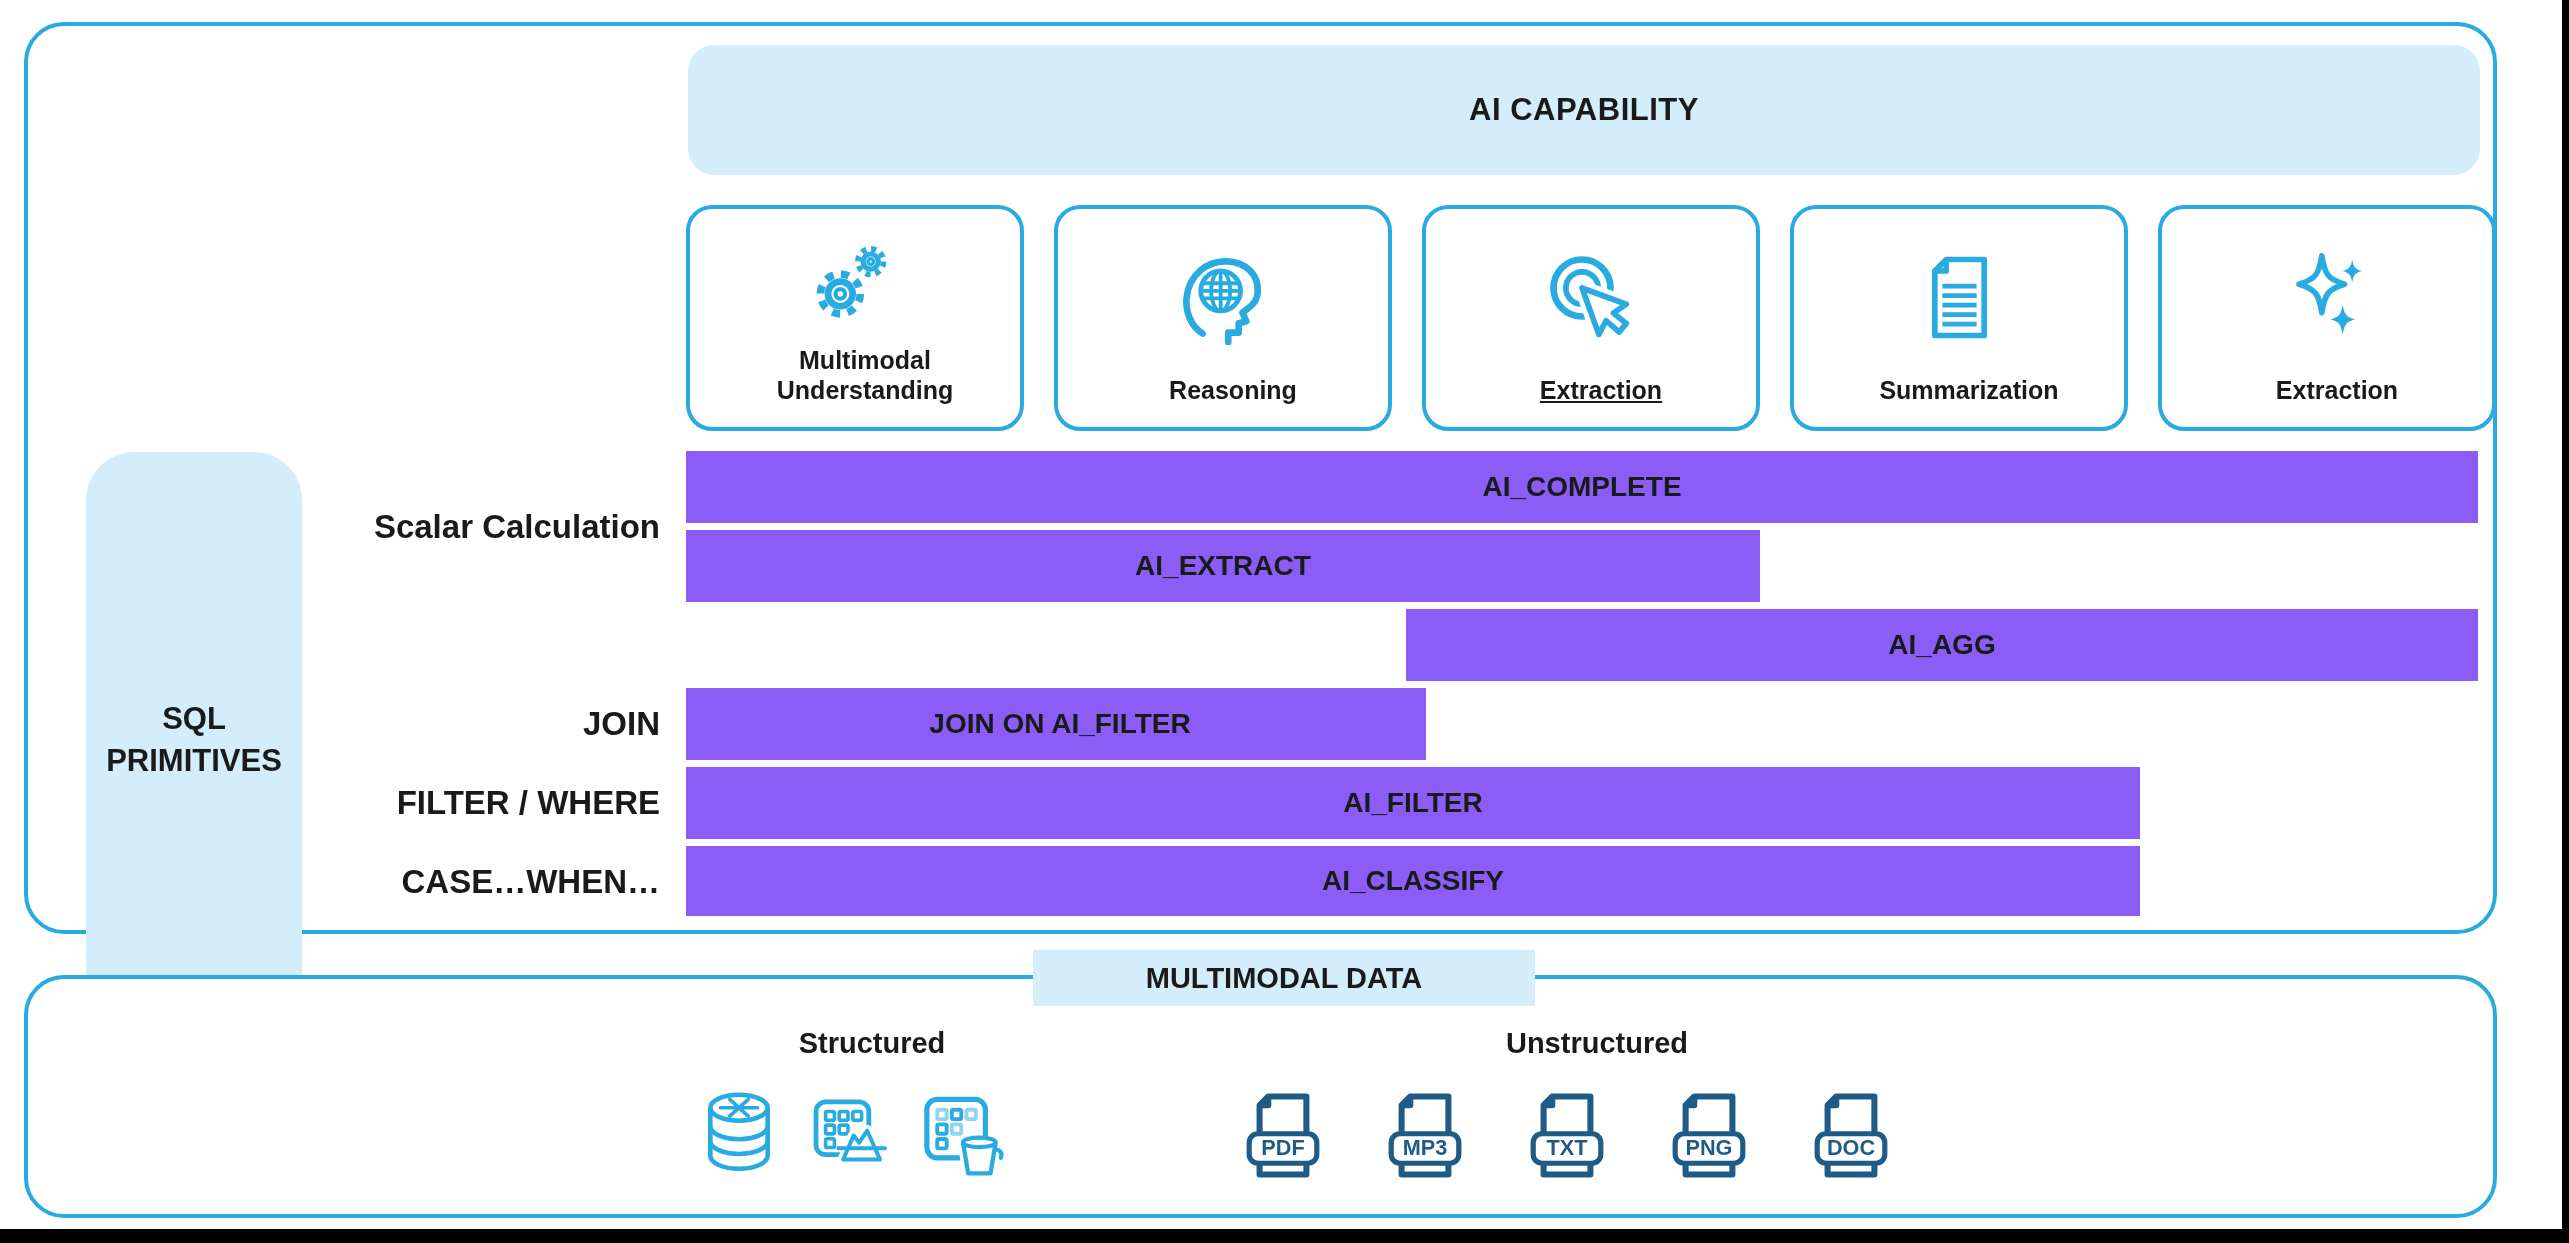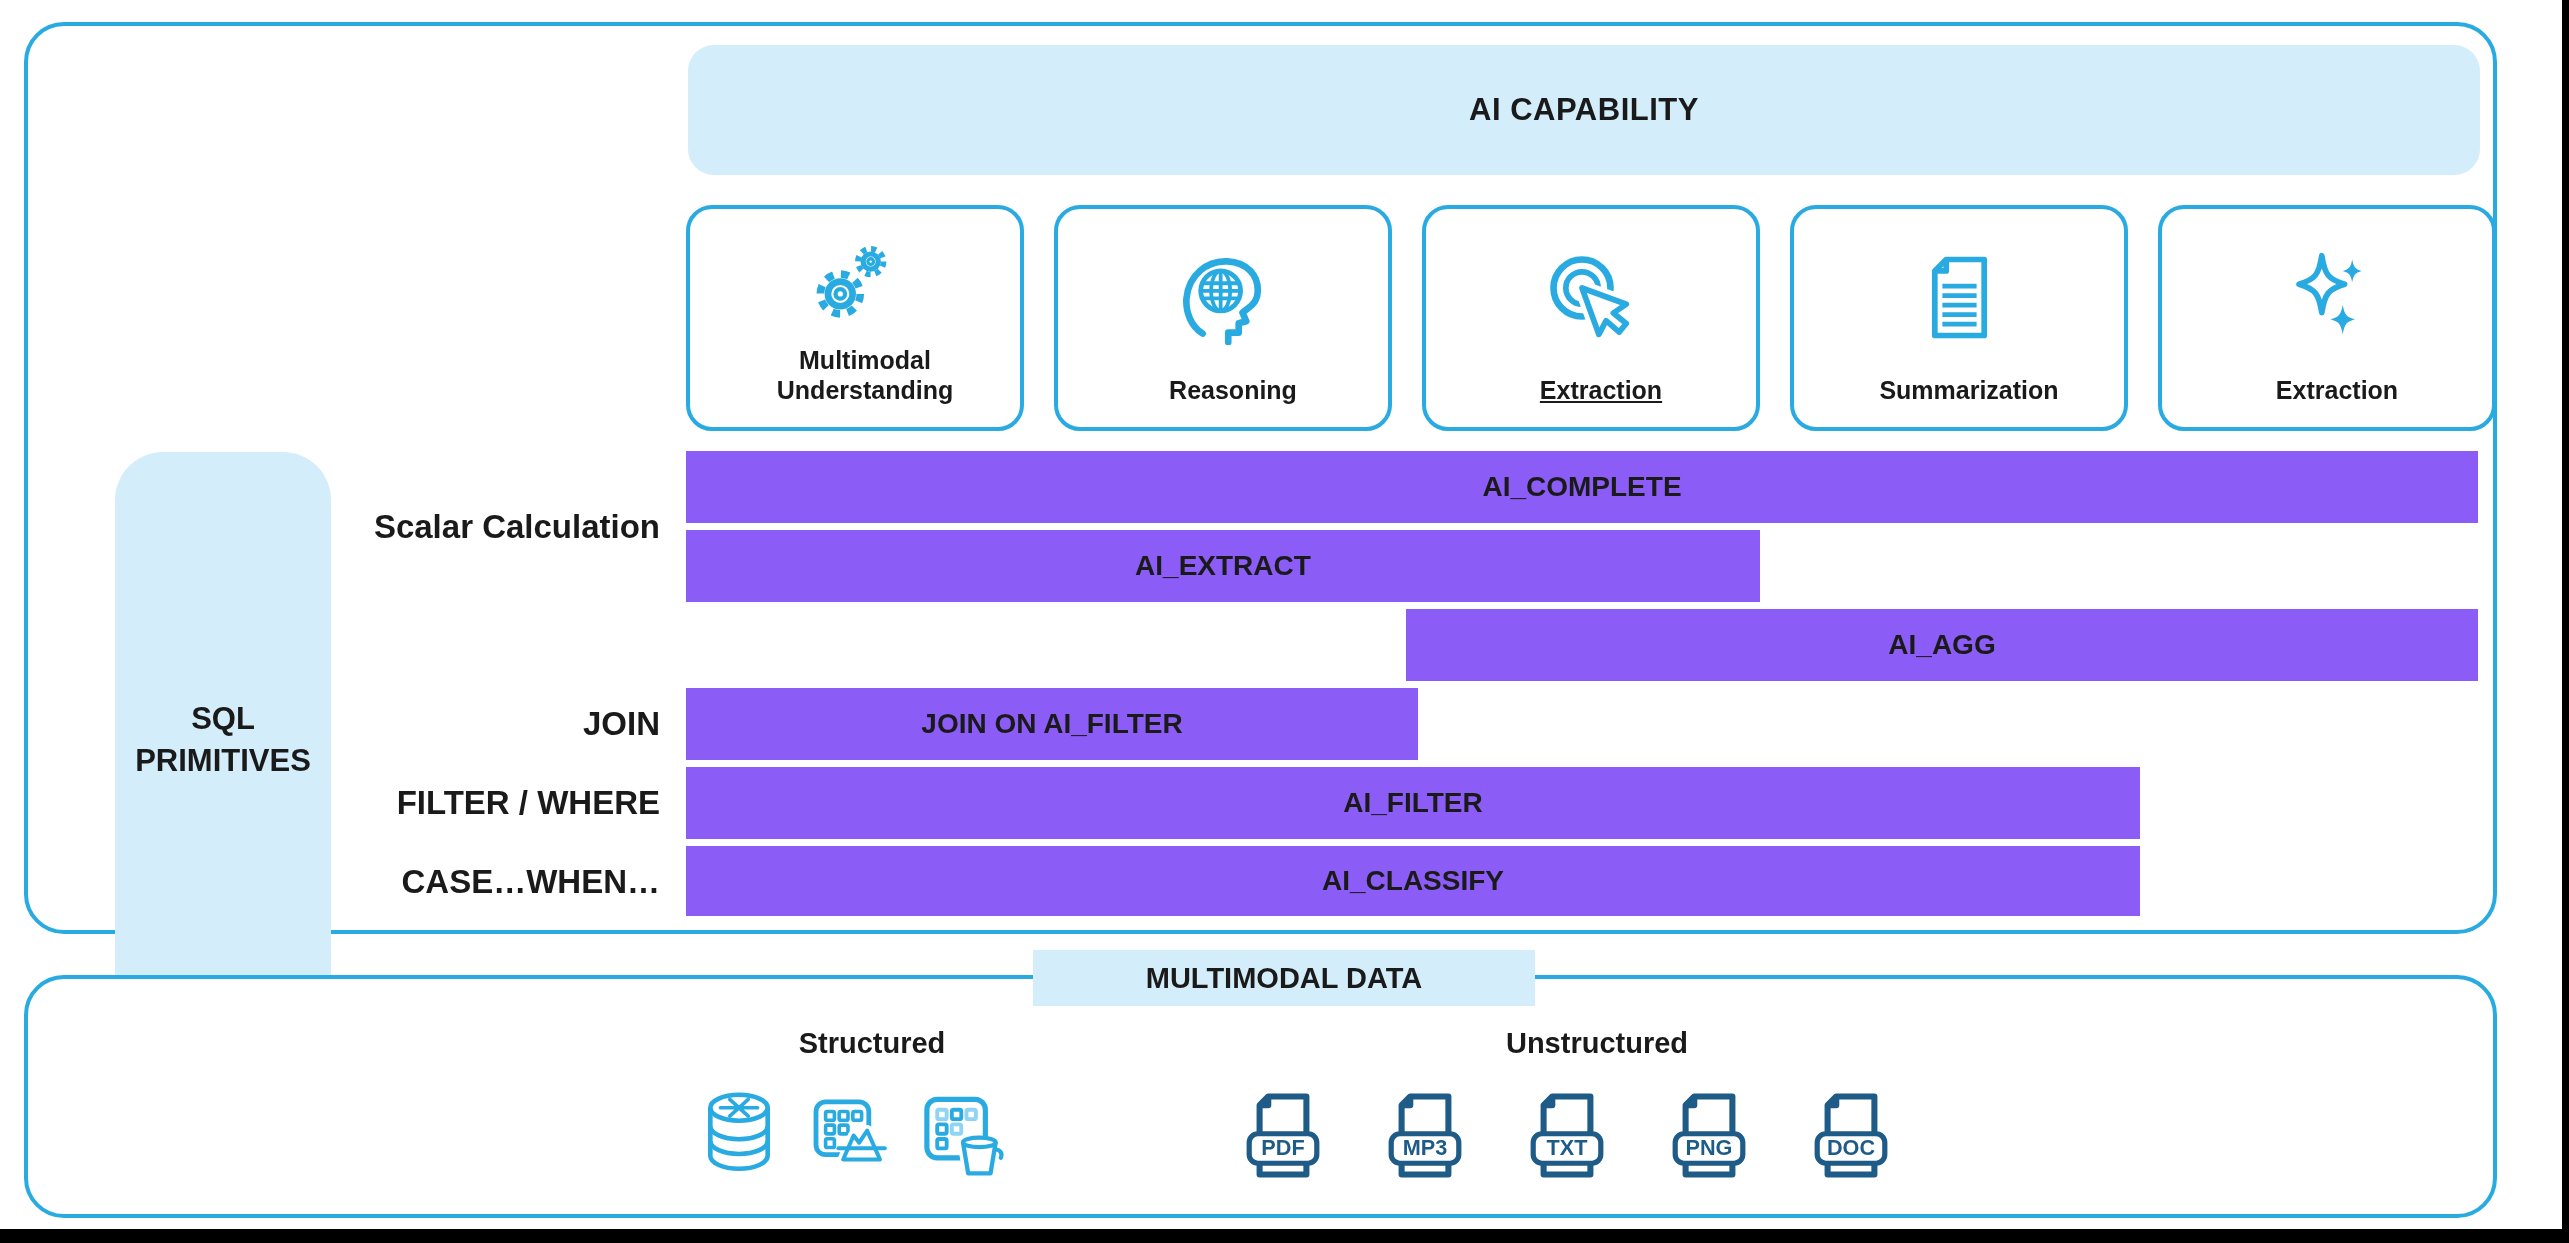--- a/index.html
+++ b/index.html
@@ -22,21 +22,21 @@
   .card .card-label{font-size:25px;font-weight:700;text-align:center;line-height:1.2;
                     padding:0 38px 22px 58px;}
   
   .bar{background:#8b5cf6;display:flex;align-items:center;justify-content:center;
        font-size:28px;font-weight:700;}
   
   .row-label{left:260px;width:400px;text-align:right;font-size:33px;font-weight:700;line-height:36px;}
   
   .sql-box{left:86px;top:452px;width:216px;height:575px;border-radius:48px;
            display:flex;align-items:center;justify-content:center;text-align:center;
-           font-size:31px;font-weight:700;line-height:1.35;padding:0 14px;box-sizing:border-box;margin-left:29px;}
+           font-size:31px;font-weight:700;line-height:1.35;padding:0 14px;box-sizing:border-box;}
   
   .pill{left:1033px;top:950px;width:502px;height:56px;border-radius:0;z-index:2;
         display:flex;align-items:center;justify-content:center;font-size:29px;font-weight:700;}
   .group-label{top:1027px;width:300px;text-align:center;font-size:29px;font-weight:700;}
   .icon-row{display:flex;align-items:flex-end;}
   svg{display:block;}
 </style>
 </head>
 <body>
 
@@ -121,21 +121,21 @@
   </div>
 
   <div class="abs row-label" style="top:509px;">Scalar Calculation</div>
   <div class="abs row-label" style="top:706px;">JOIN</div>
   <div class="abs row-label" style="top:785px;">FILTER / WHERE</div>
   <div class="abs row-label" style="top:864px;">CASE…WHEN…</div>
 
   <div class="abs bar" style="left:686px;top:451px;width:1792px;height:72px;">AI_COMPLETE</div>
   <div class="abs bar" style="left:686px;top:530px;width:1074px;height:72px;">AI_EXTRACT</div>
   <div class="abs bar" style="left:1406px;top:609px;width:1072px;height:72px;">AI_AGG</div>
-  <div class="abs bar" style="left:686px;top:688px;width:732px;height:72px;">JOIN ON AI_FILTER</div>
+  <div class="abs bar" style="left:686px;top:688px;width:732px;height:72px;padding-left:8px;">JOIN ON AI_FILTER</div>
   <div class="abs bar" style="left:686px;top:767px;width:1454px;height:72px;">AI_FILTER</div>
   <div class="abs bar" style="left:686px;top:846px;width:1454px;height:70px;">AI_CLASSIFY</div>
 
   <div class="abs panel" style="left:24px;top:975px;width:2473px;height:243px;"></div>
 
   <div class="abs soft-fill pill">
     <span>MULTIMODAL DATA</span>
   </div>
 
   <div class="abs group-label" style="left:722px;">Structured</div>

